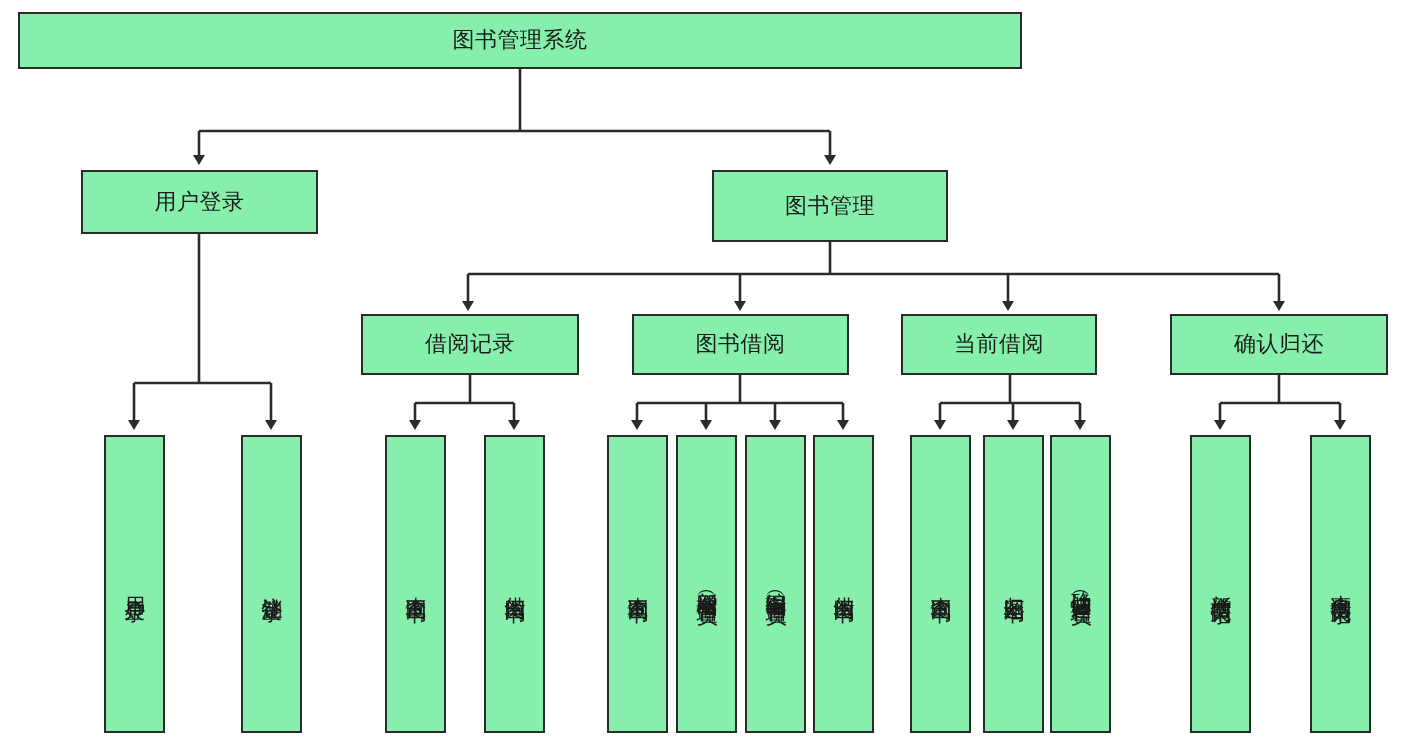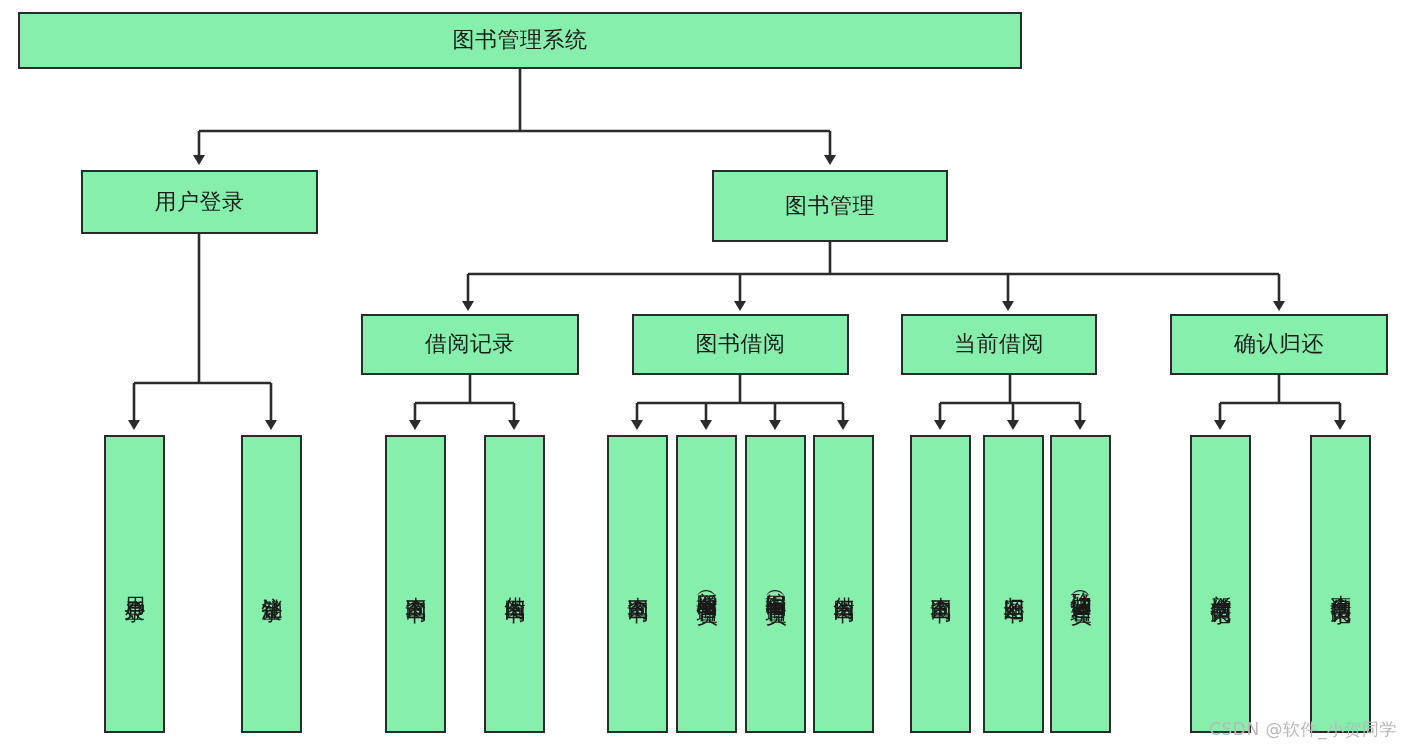--- a/index.html
+++ b/index.html
@@ -181,15 +181,14 @@
   <div class="node-box leaf-box" style="left: 1050px; top: 435px; width: 61px; height: 298px;">
     <span class="node-label-v">确认归还（管理员）</span>
   </div>
   <div class="node-box leaf-box" style="left: 1190px; top: 435px; width: 61px; height: 298px;">
     <span class="node-label-v">新增借阅记录</span>
   </div>
   <div class="node-box leaf-box" style="left: 1310px; top: 435px; width: 61px; height: 298px;">
     <span class="node-label-v">查询借阅记录</span>
   </div>
 
-  <div id="watermark">CSDN @软件_小贺同学</div>
 
 </div>
 
 </body></html>

